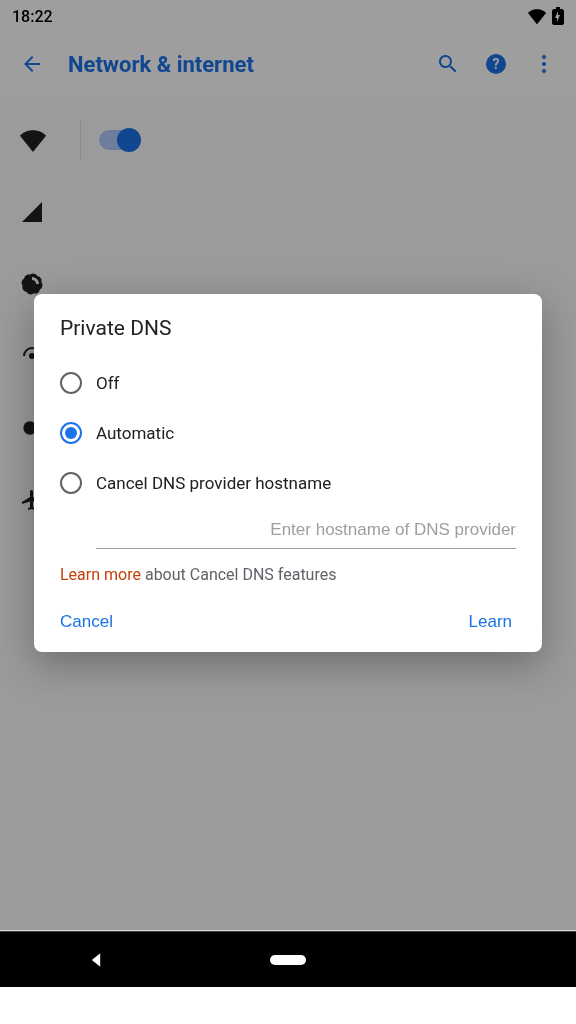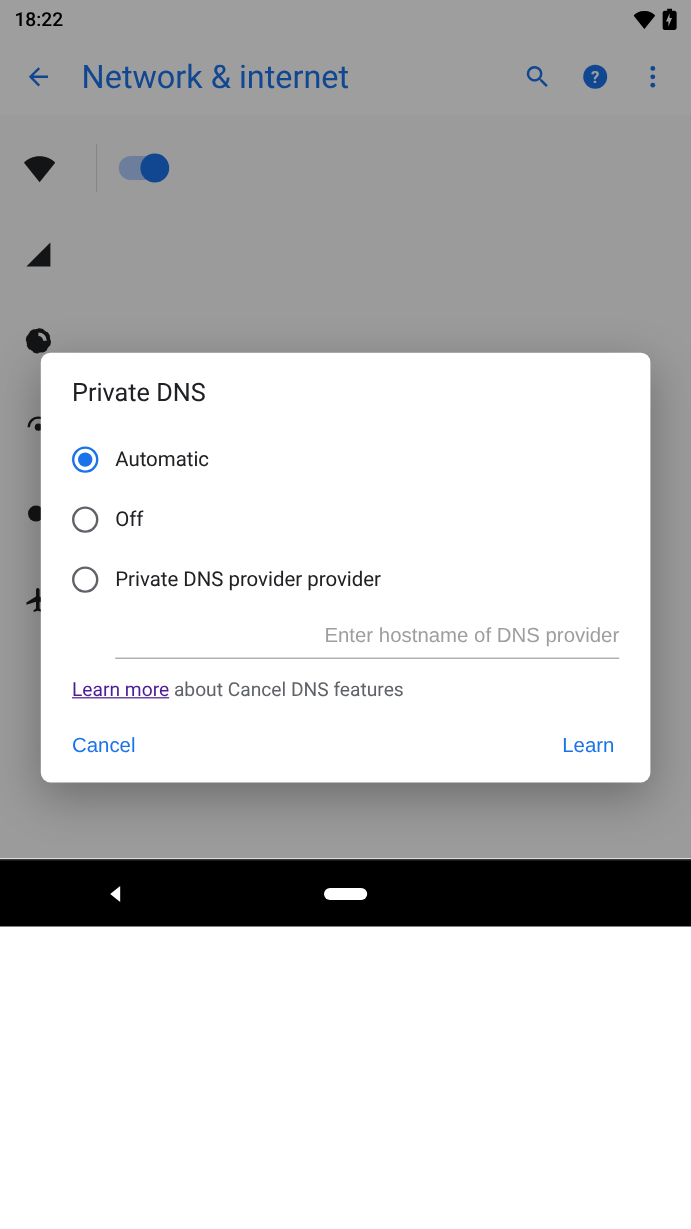--- a/index.html
+++ b/index.html
@@ -1,25 +1,25 @@
 <!DOCTYPE html>
 <html><head>
 <meta charset="utf-8">
 <style>
   * { box-sizing: border-box; margin: 0; padding: 0; }
   html, body { width: 576px; height: 1024px; font-family: Roboto, Arial, sans-serif; background: #fff; overflow: hidden; }
   
-  .screen { position: relative; width: 576px; height: 772px; background: #fafafa; }
+  .screen { position: relative; width: 576px; height: 987px; background: #fafafa; }
   
   .statusbar { height: 32px; background: #fff; display: flex; justify-content: space-between; align-items: center; padding: 0 12px; font-size: 16px; font-weight: 500; color: #000; }
   .statusbar .right { display: flex; align-items: center; gap: 6px; }
   
   .appbar { height: 64px; display: flex; align-items: center; padding: 0 8px; background: #fff; }
   .appbar .back { width: 48px; height: 48px; display: flex; align-items: center; justify-content: center; }
-  .appbar .title { flex: 1; font-size: 27px; font-weight: 400; color: #1a73e8; padding-left: 12px; }
+  .appbar .title { flex: 1; font-size: 22px; font-weight: 700; color: #1a73e8; padding-left: 12px; }
   .appbar .action { width: 48px; height: 48px; display: flex; align-items: center; justify-content: center; }
   
   .list { padding-top: 8px; }
   .list-item { display: flex; align-items: center; padding: 16px 20px; min-height: 72px; }
   .list-item .icon-slot { width: 60px; display: flex; align-items: center; justify-content: flex-start; }
   .list-item .text-slot { flex: 1; }
   .list-item .text-slot .primary { font-size: 18px; color: #202124; }
   .list-item .text-slot .secondary { font-size: 15px; color: #5f6368; margin-top: 2px; }
   .list-item .tail { display: flex; align-items: center; }
   .divider-v { width: 1px; height: 40px; background: #dadce0; margin-right: 18px; }
@@ -33,21 +33,21 @@
   .dialog .dtitle { font-size: 21px; font-weight: 400; color: #202124; margin-bottom: 18px; }
   .dialog .opt { display: flex; align-items: center; padding: 14px 0; gap: 14px; }
   .dialog .opt .radio { width: 22px; height: 22px; border: 2px solid #5f6368; border-radius: 50%; flex-shrink: 0; position: relative; }
   .dialog .opt .radio.sel { border-color: #1a73e8; }
   .dialog .opt .radio.sel::after { content: ''; position: absolute; inset: 3px; background: #1a73e8; border-radius: 50%; }
   .dialog .opt .lbl { font-size: 17px; color: #202124; }
   .dialog .hostname-input { margin-left: 36px; margin-top: 4px; margin-bottom: 14px; }
   .dialog .hostname-input input { width: 100%; border: none; border-bottom: 1px solid #9e9e9e; padding: 8px 0; font-size: 17px; outline: none; color: #202124; background: transparent; text-align: right; }
   .dialog .hostname-input input::placeholder { color: #9e9e9e; }
   .dialog .learn { font-size: 16px; color: #5f6368; margin: 16px 0 18px 0; }
-  .dialog .learn .link { color: #4c1d95; text-decoration: underline; }
+  .dialog .learn .link { color: #c2410c; }
   .dialog .actions { display: flex; justify-content: space-between; gap: 28px; padding: 10px 4px 6px 0; }
   .dialog .actions .btn { font-size: 17px; font-weight: 500; color: #1a73e8; background: none; border: none; cursor: pointer; }
   
   .navbar { position: absolute; bottom: 0; left: 0; right: 0; height: 56px; background: #000; display: flex; align-items: center; justify-content: space-around; border-top: 1px solid #3c3c3c; }
   .navbar .navbtn { width: 100px; height: 40px; display: flex; align-items: center; justify-content: center; }
   .pill { width: 36px; height: 10px; background: #fff; border-radius: 6px; }
   
   .hr { height: 1px; background: #dadce0; position: absolute; left: 0; right: 0; bottom: 56px; }
 </style>
 </head>
@@ -146,30 +146,30 @@
           </svg>
         </div>
     </div>
   </div>
 
   <div class="scrim"></div>
 
   <div class="dialog">
     <div class="dtitle">Private DNS</div>
     <div class="opt">
+      <div class="radio"></div>
+      <div class="lbl">Off</div>
+    </div>
+    <div class="opt">
       <div class="radio sel"></div>
       <div class="lbl">Automatic</div>
     </div>
     <div class="opt">
       <div class="radio"></div>
-      <div class="lbl">Off</div>
-    </div>
-    <div class="opt">
-      <div class="radio"></div>
-      <div class="lbl">Private DNS provider provider</div>
+      <div class="lbl">Cancel DNS provider hostname</div>
     </div>
     <div class="hostname-input">
       <input type="text" placeholder="Enter hostname of DNS provider" style="">
     </div>
     <div class="learn">
       <span class="link">Learn more</span><span> about Cancel DNS features</span>
     </div>
     <div class="actions">
       <button class="btn">Cancel</button>
       <button class="btn">Learn</button>

